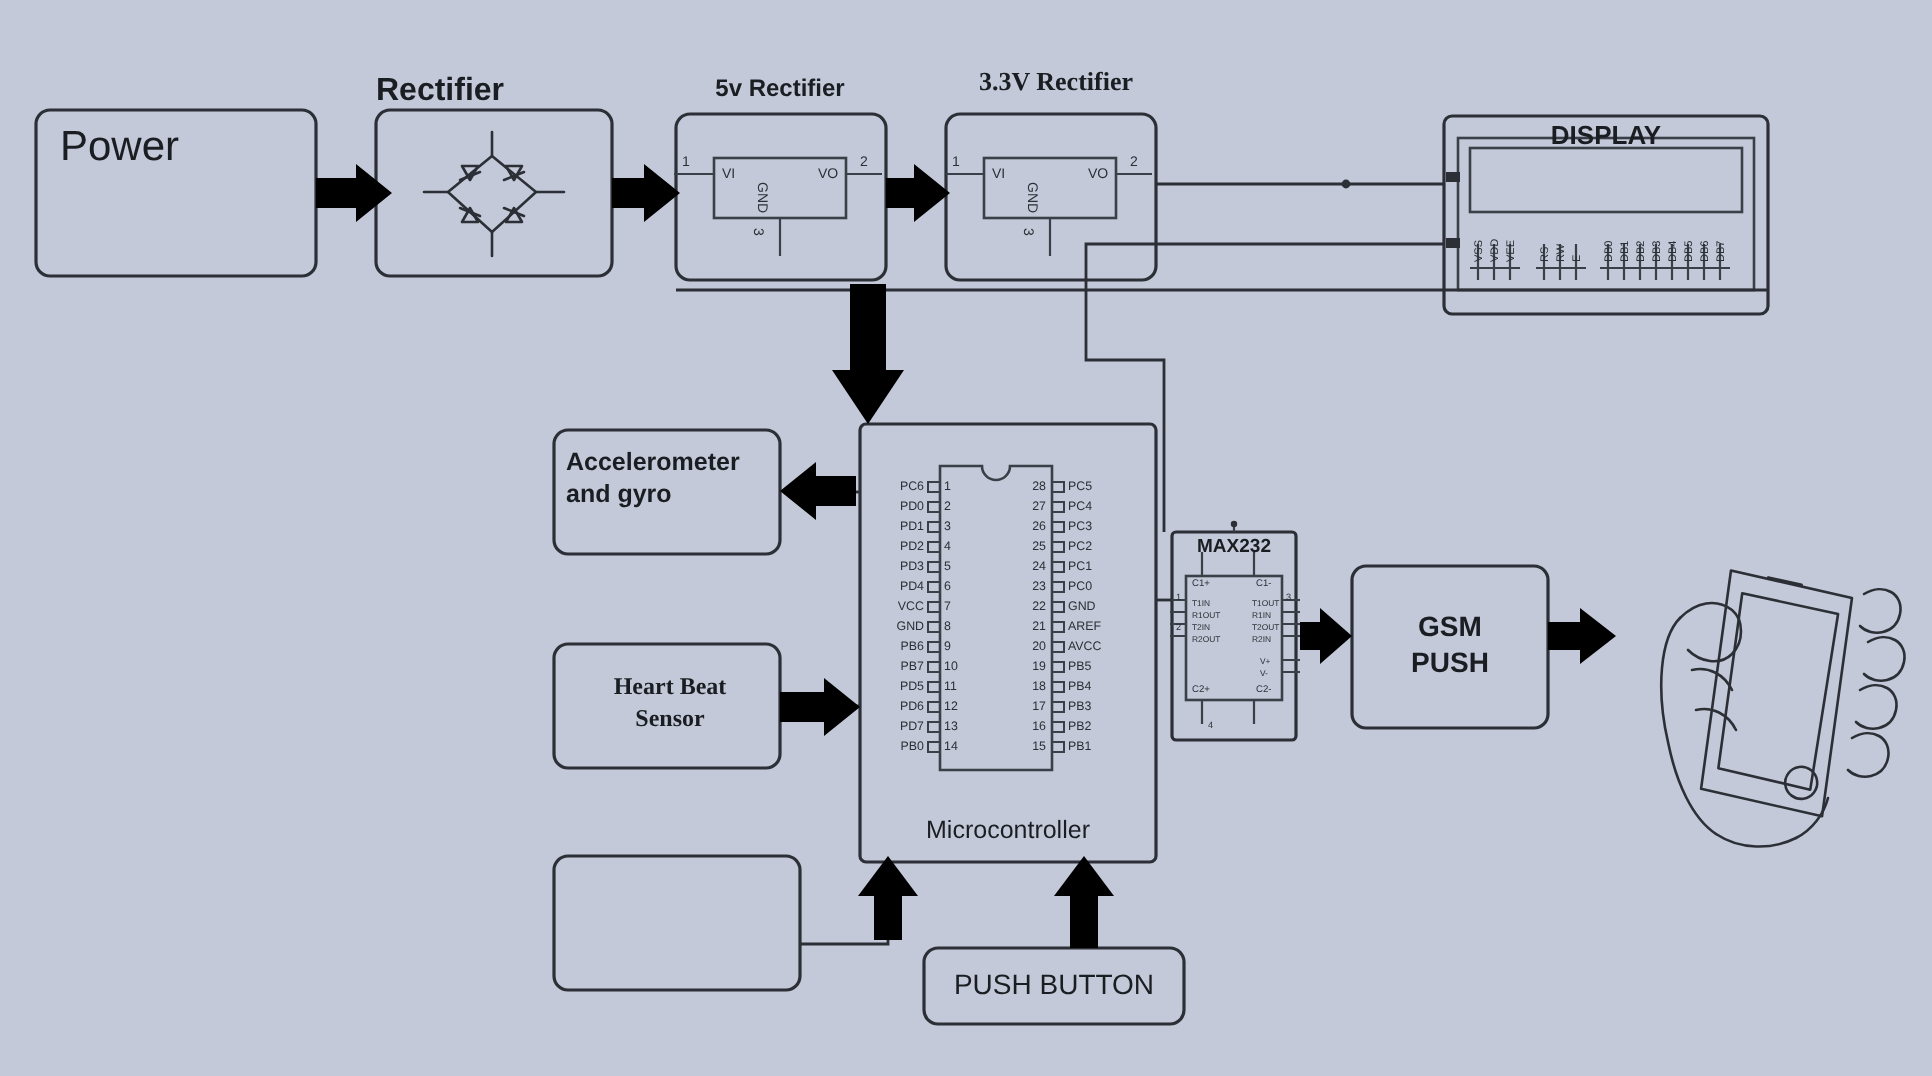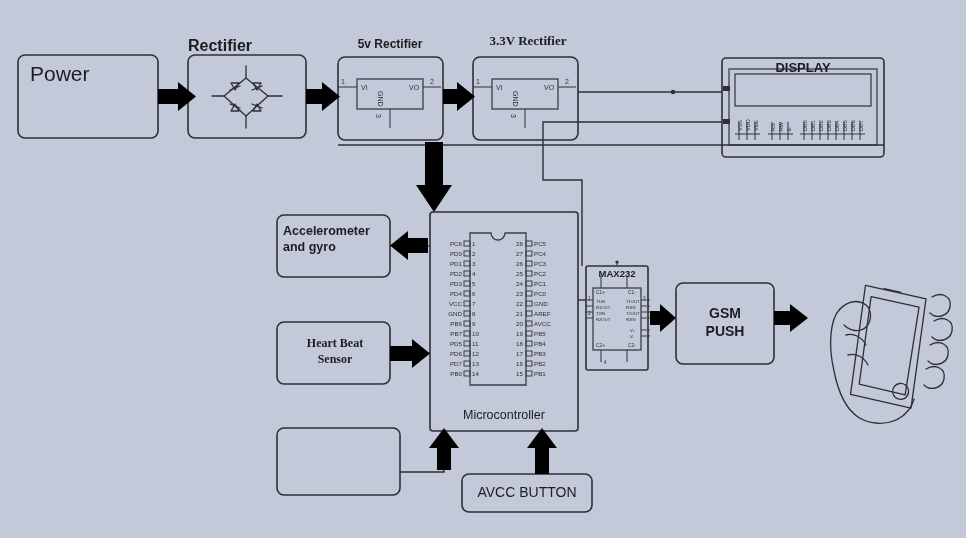--- a/index.html
+++ b/index.html
@@ -277,21 +277,21 @@
   <div>Accelerometer</div>
   <div>and gyro</div>
 </div>
 
 <div class="lbl" style="left:283px;top:335px;width:104px;text-align:center;font-size:12px;font-weight:bold;color:#1a1d22;line-height:1.35;font-family:'Liberation Serif',serif;">
   <div>Heart Beat</div>
   <div>Sensor</div>
 </div>
 
 
-<div class="lbl" style="left:462px;top:484px;width:130px;text-align:center;font-size:14px;color:#1a1d22;">AVCC BUTTON</div>
+<div class="lbl" style="left:462px;top:484px;width:130px;text-align:center;font-size:14px;color:#1a1d22;">PUSH BUTTON</div>
 
 <div class="lbl" style="left:676px;top:305px;width:98px;text-align:center;font-size:14px;font-weight:bold;color:#1a1d22;line-height:1.25;">
   <div>GSM</div>
   <div>PUSH</div>
 </div>
 
 <div class="lbl" style="left:586px;top:268px;width:62px;text-align:center;font-size:9.5px;font-weight:bold;color:#1a1d22;">MAX232</div>
 
 <div id="max232-pins">
       <div class="lbl" style="left: 596px; top: 290px; font-size: 4.8px; color: rgb(44, 47, 54); white-space: nowrap;">C1+</div>

